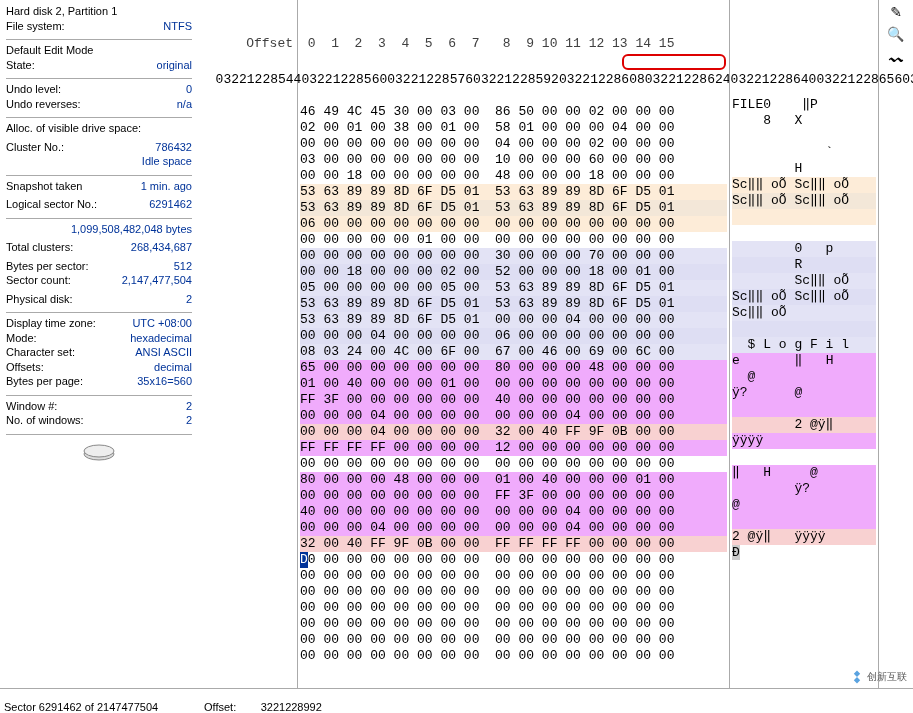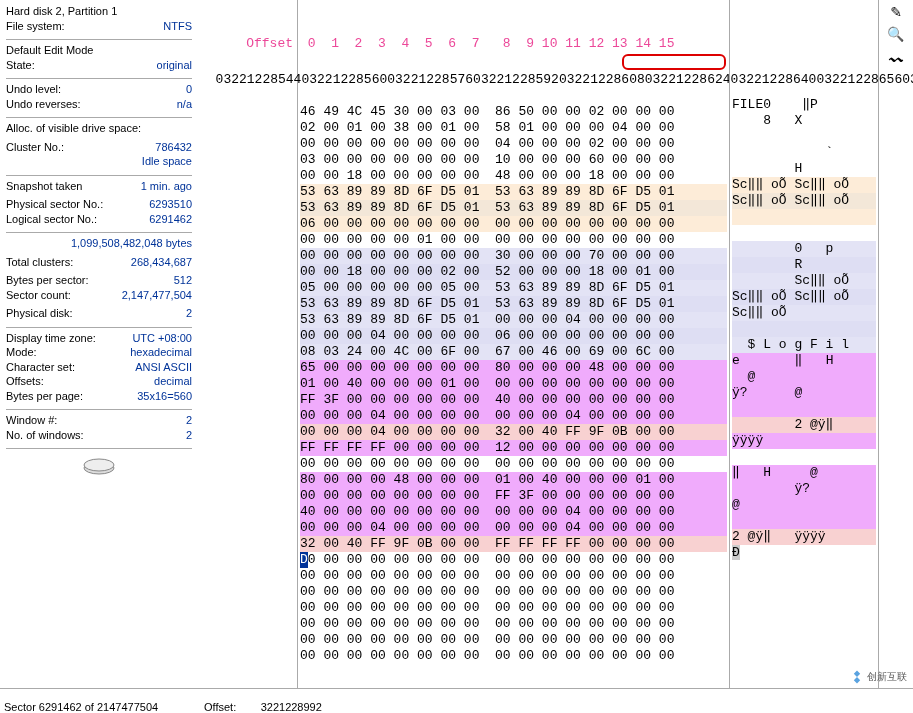--- a/index.html
+++ b/index.html
@@ -14,21 +14,21 @@
 .disk-icon { text-align:center; font-size:28px; color:#888; margin-top:8px; }
 .offsetcol, .hexcol, .asciicol { font-family:'Courier New',monospace; font-size:13px; line-height:16px; white-space:pre; }
 .offsetcol { width:100px; border-right:1px solid #aaa; padding:4px 4px 4px 2px; text-align:right; }
 .hexcol { width:432px; border-right:1px solid #aaa; padding:4px 2px; position:relative; }
 .asciicol { width:148px; padding:4px 2px;margin-top:9px; }
 .tools { width:35px; border-left:1px solid #aaa; display:flex; flex-direction:column; align-items:center; gap:6px; padding-top:4px; }
 .tools div { font-size:14px; cursor:pointer; }
 .status { height:37px; border-top:1px solid #aaa; display:flex; align-items:center; font-size:11px; padding:0 4px; }
 .status .s1 { width:200px; }
 .status .s2 { width:260px; text-align:left; }
-.hdr { color:#ec4899; }
+.hdr { color:#404040; }
 
 .bg-r1 { background:#fdecd8; }
 .bg-r2 { background:#f3e7d8; }
 .bg-lav { background:#e3e3f5; }
 .bg-lav2 { background:#dedef3; }
 .bg-pk { background:#f0abfc; }
 .bg-pk2 { background:#f8d1d1; }
 .hexcol .hline { display:block; }
 .asciicol .aline { display:block; }
 .circle { position:absolute; border:2px solid #d00; border-radius:6px; }
@@ -89,24 +89,20 @@
         </div>
     </div>
     <hr>
     <div class="grp">
       <div class="row">
           <span class="lbl">Snapshot taken</span>
           <span class="val">1 min. ago</span>
         </div>
       <div style="height:4px"></div>
       <div class="row">
-          <span class="lbl">Physical sector No.:</span>
-          <span class="val">6293510</span>
-        </div>
-      <div class="row">
           <span class="lbl">Logical sector No.:</span>
           <span class="val">6291462</span>
         </div>
     </div>
     <hr>
     <div class="grp">
       <div class="row">
           <span></span>
           <span class="val">1,099,508,482,048 bytes</span>
         </div>

